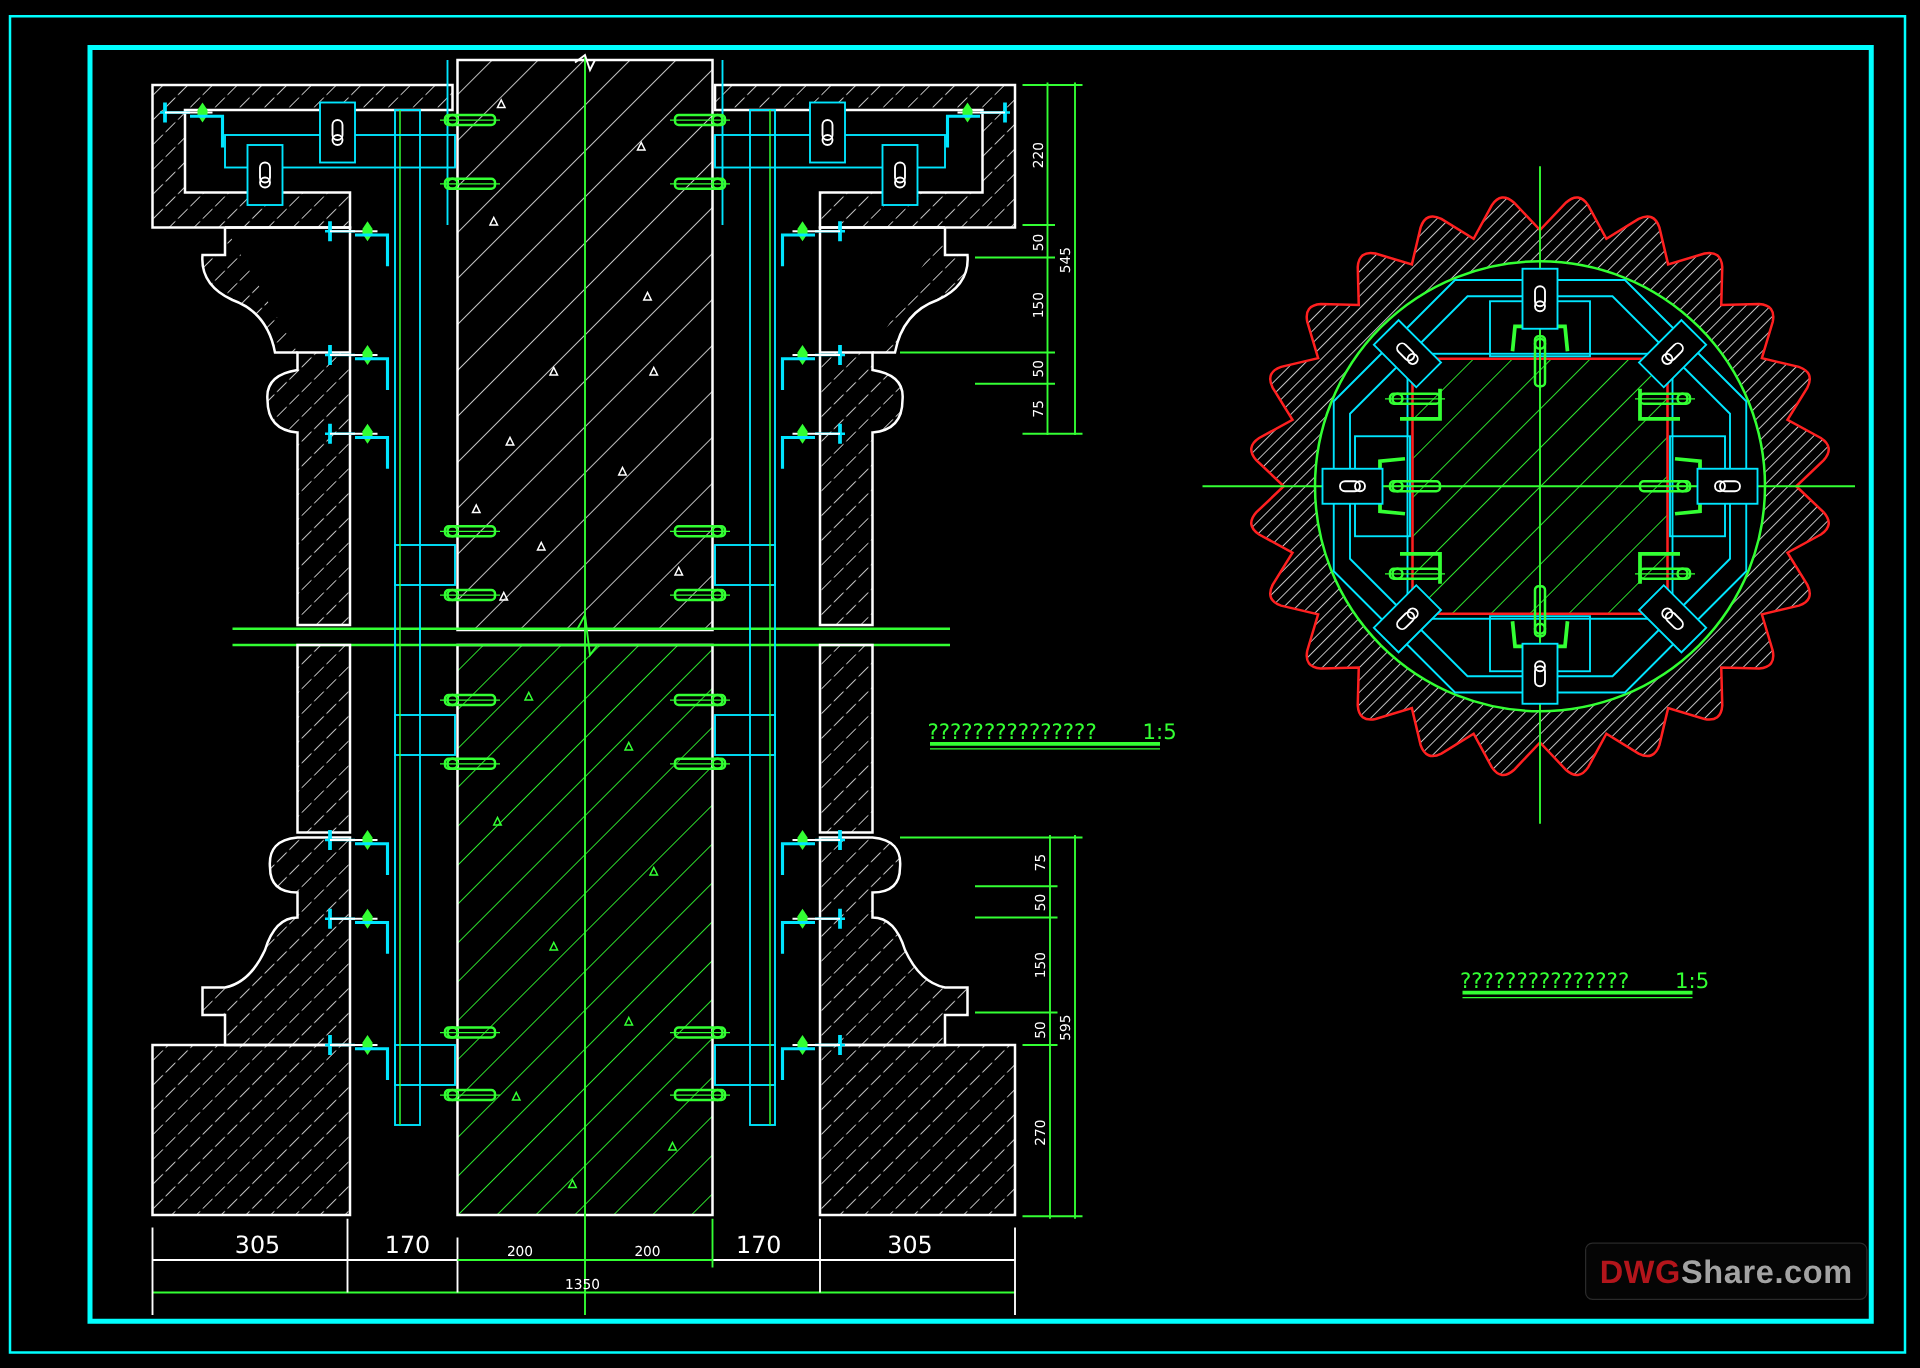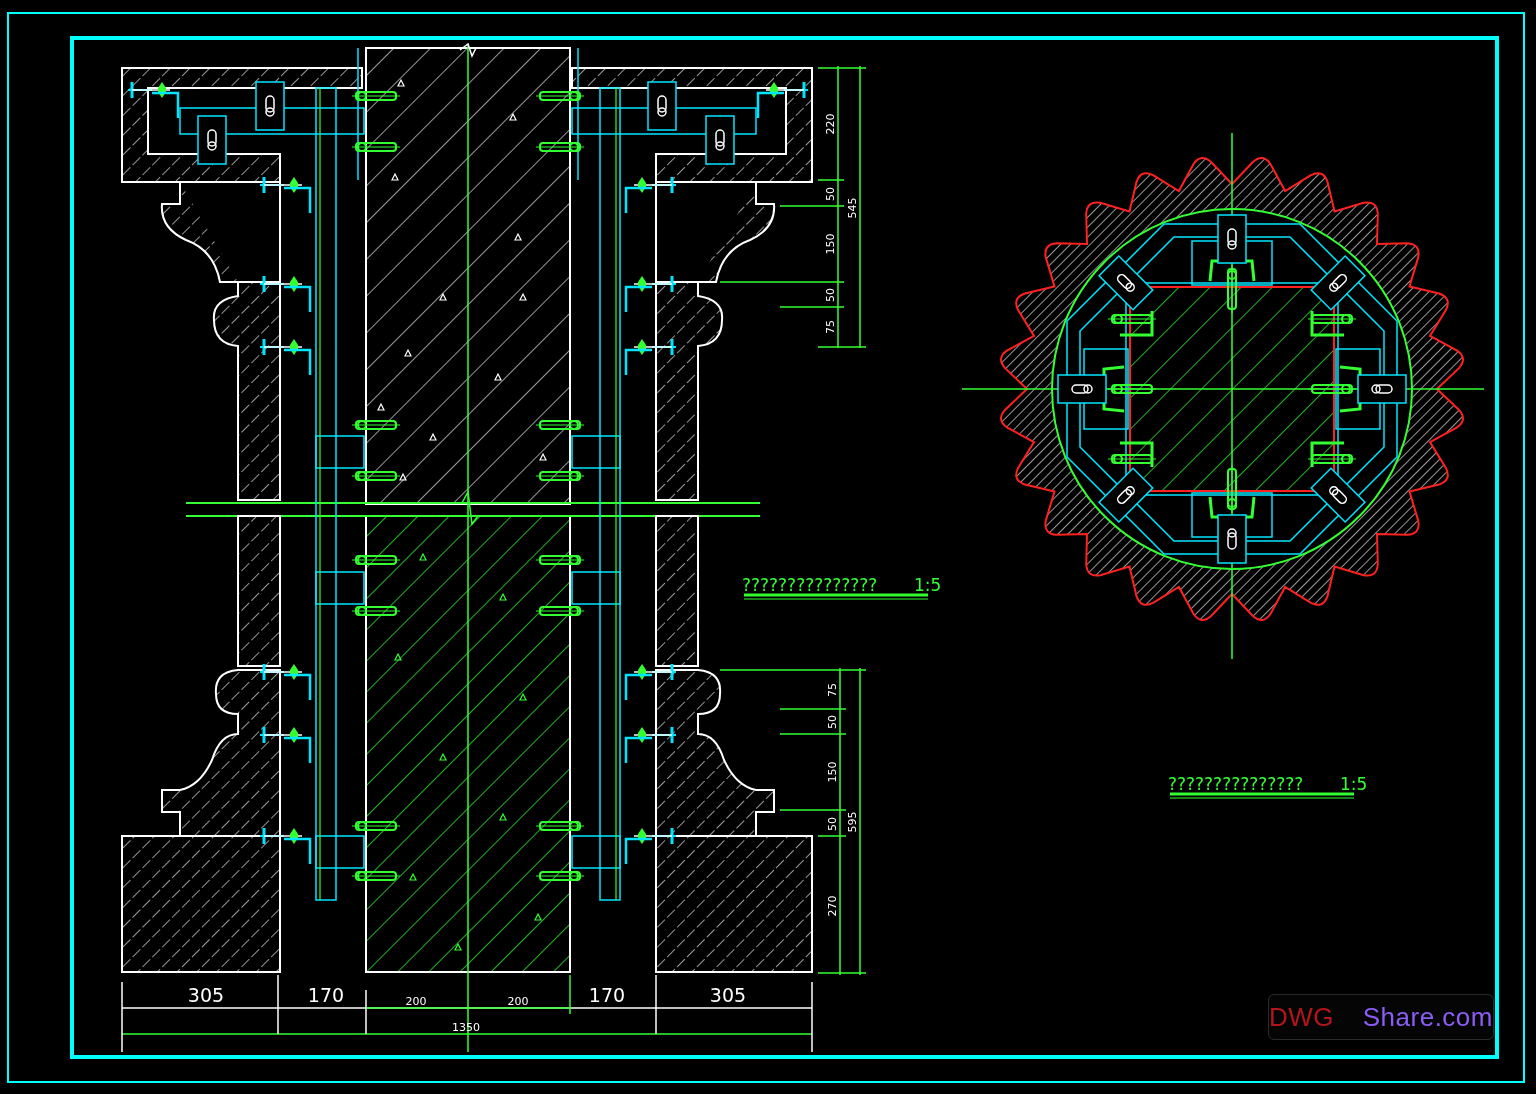--- a/index.html
+++ b/index.html
@@ -3,25 +3,25 @@
   <meta charset="utf-8">
   <style>
     html, body { margin: 0; padding: 0; background: #000; }
     body { width: 1536px; height: 1094px; position: relative; overflow: hidden; font-family: "DejaVu Sans", sans-serif; }
     #canvas { position: absolute; left: 0; top: 0; width: 1536px; height: 1094px; }
     .dimtxt { fill: #ffffff; font-family: "DejaVu Sans", sans-serif; }
     .titletxt { fill: #33ff33; font-family: "DejaVu Sans", sans-serif; font-size: 17px; }
     #watermark {
       position: absolute; left: 1268px; top: 994px; width: 224px; height: 44px;
       border: 1px solid #2a2a2a; border-radius: 6px; background: #050505;
-      display: flex; align-items: center; justify-content: space-between;
-      font-family: "Liberation Sans", sans-serif; font-size: 26px; letter-spacing: 0.5px;
+      display: flex; align-items: center; justify-content: center;
+      font-family: "Liberation Sans", sans-serif; font-size: 26px; letter-spacing: 0.5px; font-weight: bold;
     }
     #wm-a { color: #b3151b; }
-    #wm-b { color: #8b5cf6; }
+    #wm-b { color: #a3a3a3; }
   </style>
 </head>
 <body>
 
 <svg id="canvas" viewBox="0 0 1536 1094" xmlns="http://www.w3.org/2000/svg">
   <defs>
     <pattern id="hatchW" patternUnits="userSpaceOnUse" width="14" height="14" patternTransform="rotate(45)">
       <line x1="0" y1="0" x2="0" y2="14" stroke="#ffffff" stroke-width="1.2" stroke-dasharray="9 3"></line>
     </pattern>
     <pattern id="hatchConcW" patternUnits="userSpaceOnUse" width="26" height="26" patternTransform="rotate(45)">

